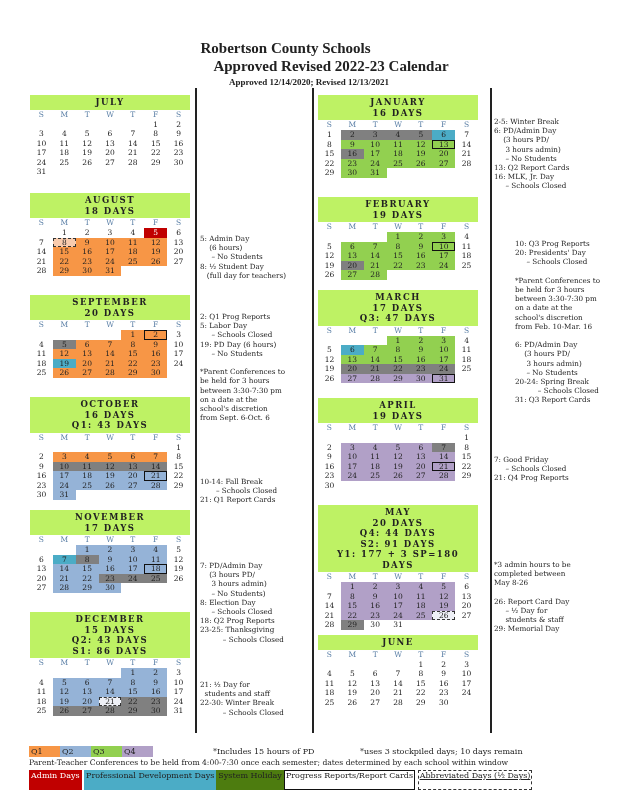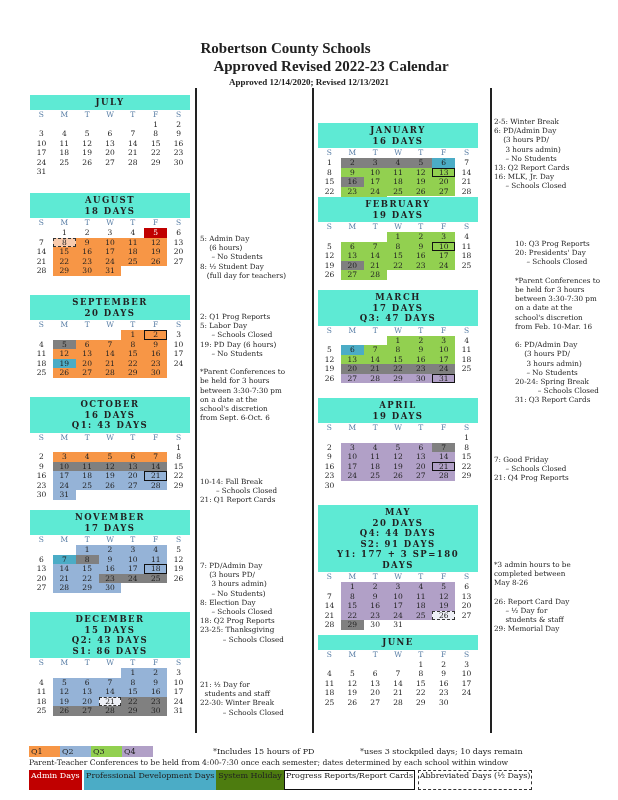--- a/index.html
+++ b/index.html
@@ -2,21 +2,21 @@
 <html><head>
 <meta charset="utf-8">
 <style>
   * { box-sizing: border-box; margin: 0; padding: 0; }
   body { width: 618px; height: 800px; background: #fff; font-family: "DejaVu Serif", serif; color: #222; position: relative; overflow: hidden; }
   .t1 { position: absolute; top: 40px; width: 491px; text-align: center; font-family: "Liberation Serif", serif; font-weight: bold; font-size: 15px; margin-left: 40px; }
   .t2 { position: absolute; top: 58px; width: 618px; text-align: center; font-family: "Liberation Serif", serif; font-weight: bold; font-size: 15px; padding-left: 44px; }
   .t3 { position: absolute; top: 77px; width: 618px; text-align: center; font-family: "Liberation Serif", serif; font-weight: bold; font-size: 9px; }
   .vline { position: absolute; background: #222; width: 2px; }
   .month { position: absolute; width: 160px; }
-  .mhead { background: #5eead4; text-align: center; font-family: "DejaVu Serif", serif; font-weight: bold; font-size: 8.5px; letter-spacing: 1.5px; line-height: 10.5px; padding: 2px 13px; color: #222; }
+  .mhead { background: #bef264; text-align: center; font-family: "DejaVu Serif", serif; font-weight: bold; font-size: 8.5px; letter-spacing: 1.5px; line-height: 10.5px; padding: 2px 13px; color: #222; }
   .grid { display: grid; grid-template-columns: repeat(7, 1fr); }
   .dow { text-align: center; font-size: 7.5px; color: #5a7fa6; height: 10px; line-height: 10px; }
   .cell { text-align: center; font-size: 7.5px; height: 9.5px; line-height: 9.5px; color: #222; }
   .q1 { background: #f79646; }
   .q2 { background: #95b3d7; }
   .q3 { background: #92d050; }
   .q4 { background: #b1a0c7; }
   .sh { background: #808080; }
   .pd { background: #4bacc6; }
   .ad { background: #c00000; color: #fff; }
@@ -332,21 +332,21 @@
         <div class="cell ">24</div>
         <div class="cell ">25</div>
         <div class="cell sh">26</div>
         <div class="cell sh">27</div>
         <div class="cell sh">28</div>
         <div class="cell sh">29</div>
         <div class="cell sh">30</div>
         <div class="cell ">31</div>
       </div>
     </div>
-    <div class="month" style="left: 318px; top: 95px; margin-top: 28px;">
+    <div class="month" style="left: 318px; top: 95px;">
       <div class="mhead">
         <div>JANUARY</div>
         <div>16 DAYS</div>
       </div>
       <div class="grid">
         <div class="dow">S</div>
         <div class="dow">M</div>
         <div class="dow">T</div>
         <div class="dow">W</div>
         <div class="dow">T</div>
@@ -705,14 +705,14 @@
 
 <div class="legend" style="left:29px; top:746px;">
   <span class="lq q1">Q1</span><span class="lq q2">Q2</span><span class="lq q3">Q3</span><span class="lq q4">Q4</span>
 </div>
 <div class="legend" style="left:213px; top:747px;">*Includes 15 hours of PD</div>
 <div class="legend" style="left:360px; top:747px;">*uses 3 stockpiled days; 10 days remain</div>
 <div class="legend" style="left:29px; top:758px; font-size:7.6px; white-space:nowrap;">Parent-Teacher Conferences to be held from 4:00-7:30 once each semester; dates determined by each school within window</div>
 <div class="legend" style="left:29px; top:770px; white-space:nowrap;">
   <span class="lk ad">Admin Days</span>
   <span class="lk pd">Professional Development Days</span><span class="lk" style="background:#4d7c0f">System Holiday</span><span class="lk pr" style="outline:1.5px solid #111;">Progress Reports/Report Cards</span>
-  <span class="lk ab" style="outline:1px dashed #333;">Abbreviated Days (½ Days)</span>
+  <span class="lk ab" style="outline:1px dashed #333;text-decoration:underline;">Abbreviated Days (½ Days)</span>
 </div>
 
 </body></html>

